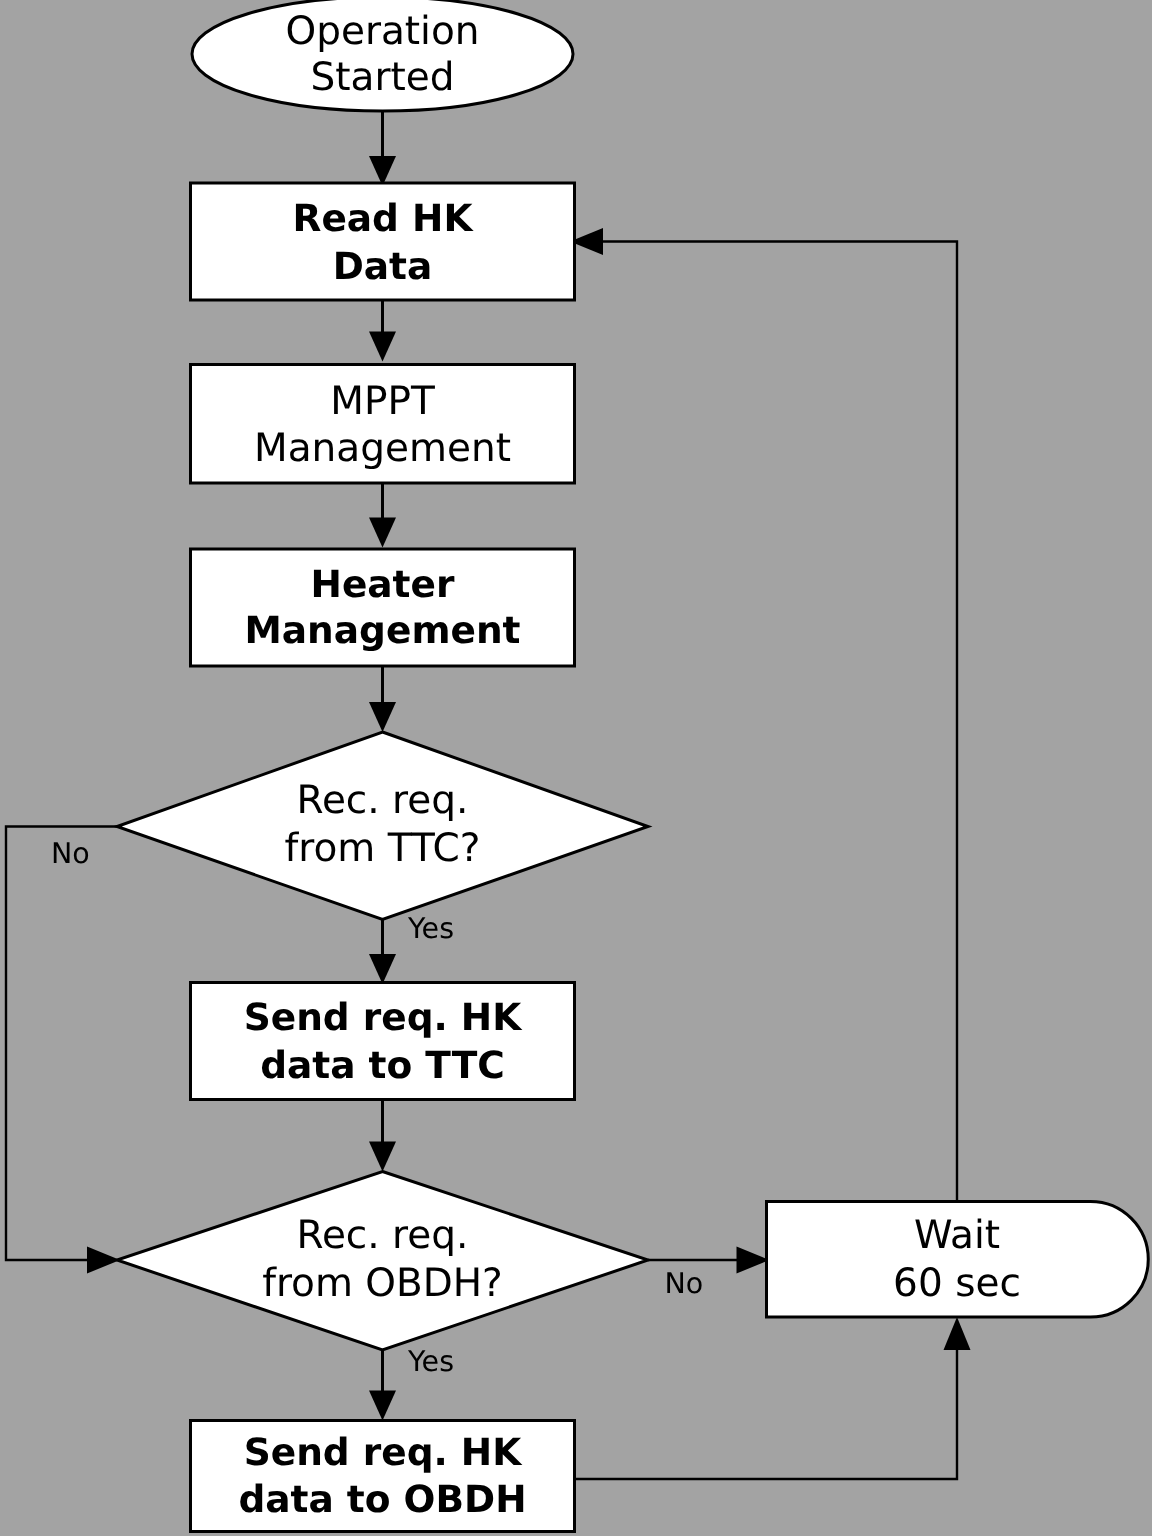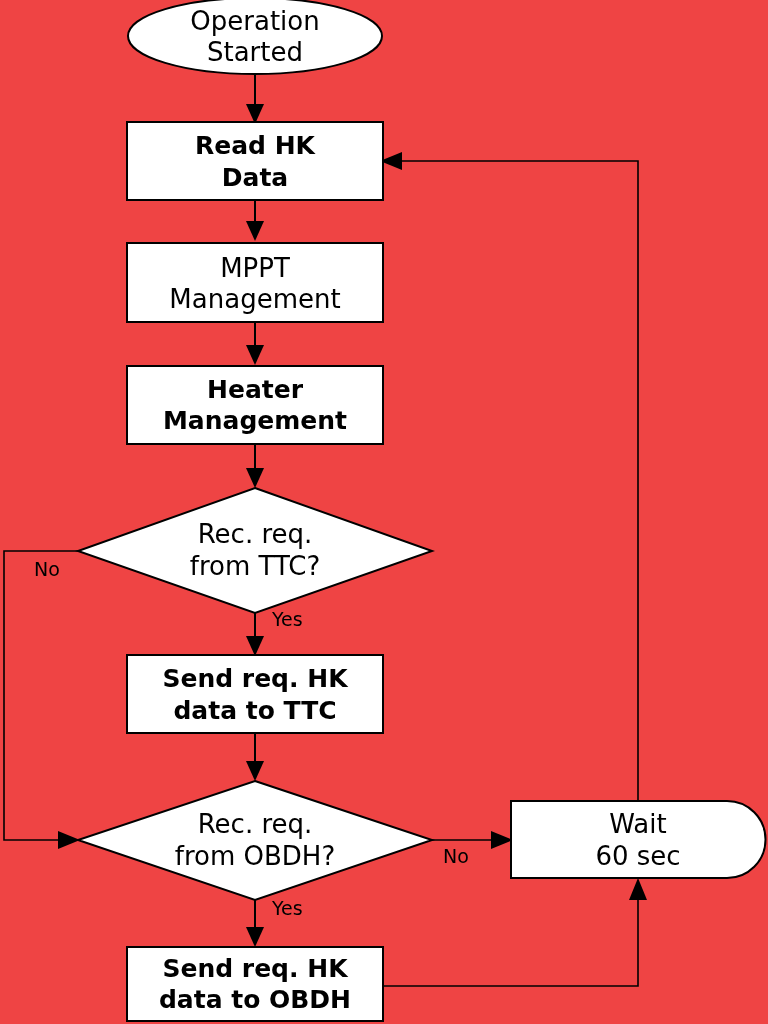--- a/index.html
+++ b/index.html
@@ -10,21 +10,21 @@
   body {
     width: 768px;
     height: 1024px;
     overflow: hidden;
     font-family: "DejaVu Sans", sans-serif;
   }
   #flowchart-root {
     position: relative;
     width: 768px;
     height: 1024px;
-    background: #ef4444;
+    background: #a3a3a3;
   }
   svg#flow-svg {
     display: block;
     width: 768px;
     height: 1024px;
   }
   .node-shape {
     fill: #ffffff;
     stroke: #000000;
     stroke-width: 2;

